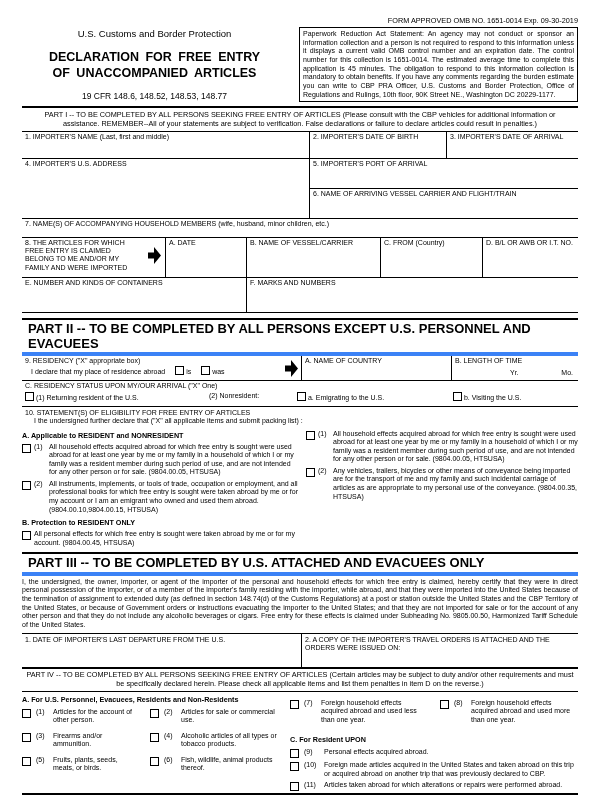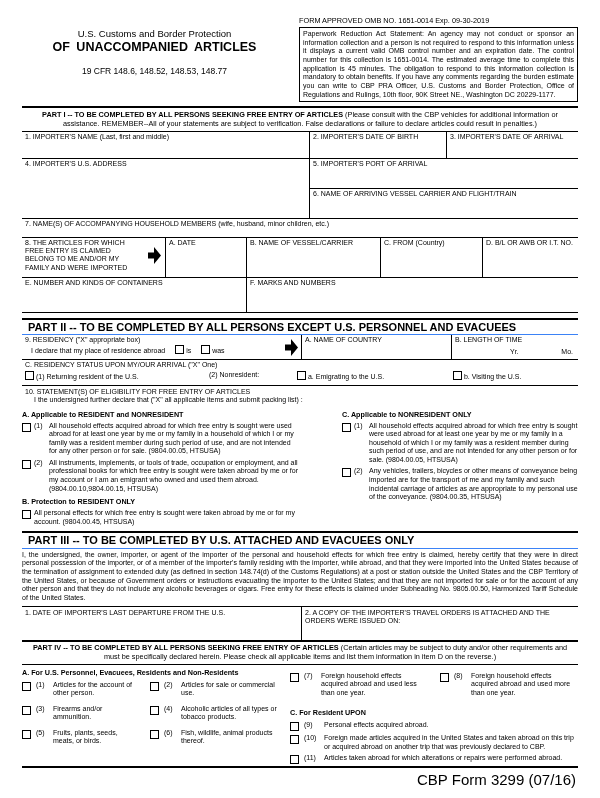--- a/index.html
+++ b/index.html
@@ -11,27 +11,27 @@
   }
   .page { position:absolute; left:0; top:0; width:600px; height:798px; padding:16px 22px 0 22px; }
 
   
   .hdr { display:flex; margin-bottom:4px; }
   .hdr-left { width:265px; text-align:center; padding-top:12px; }
   .dept { font-size:9.5px; line-height:1.25; }
   .ftitle { font-size:12.5px; font-weight:bold; word-spacing:3px; line-height:1.25; margin-top:10px; }
   .cfr { font-size:8.5px; margin-top:10px; }
   .hdr-right { flex:1; padding-left:12px; }
-  .omb { font-size:7.3px; margin-bottom:2px; white-space:nowrap; }
+  .omb { font-size:7.3px; text-align:right; margin-bottom:2px; white-space:nowrap; }
   .pra { border:1px solid #000; padding:2px 3px; font-size:7px; line-height:1.24; text-align:justify; }
 
   
   .bar { border-top:2.5px solid #000; border-bottom:1px solid #000; padding:1.5px 4px 2px 4px; font-size:7.3px; line-height:1.28; text-align:center; }
-  .bar b { font-weight:bold; }
-  .bar-slim { border-top:2.5px solid #000; border-bottom:1px solid #3b82f6; padding:1px 0 1.5px 6px; font-size:11px; font-weight:bold; text-align:left; }
+  .bar b { font-weight:normal; }
+  .bar-slim { border-top:2.5px solid #000; border-bottom:4px solid #3b82f6; padding:1px 0 1.5px 6px; font-size:13px; font-weight:bold; text-align:left; }
 
   
   .trow { display:flex; }
   .cell { padding:1px 3px; font-size:7px; line-height:1.2; }
   .bb { border-bottom:1px solid #000; }
   .br { border-right:1px solid #000; }
 
   .cb { display:inline-block; width:9px; height:9px; border:1px solid #000; background:#fff; vertical-align:-1px; flex:none; }
 
   .arrow-ic { display:inline-block; }
@@ -56,20 +56,21 @@
   .form-id { font-size:15px; text-align:right; padding:3px 2px 0 0; }
 </style>
 </head>
 <body>
 
 <div class="page">
 
   <div class="hdr">
     <div class="hdr-left">
       <div class="dept">U.S. Customs and Border Protection</div>
+      <div class="ftitle">DECLARATION FOR FREE ENTRY</div>
       <div class="ftitle" style="margin-top:0;">OF UNACCOMPANIED ARTICLES</div>
       <div class="cfr">19 CFR 148.6, 148.52, 148.53, 148.77</div>
     </div>
     <div class="hdr-right">
       <div class="omb">FORM APPROVED OMB NO. 1651-0014 Exp. 09-30-2019</div>
       <div class="pra">Paperwork Reduction Act Statement: An agency may not conduct or sponsor an information collection and a person is not required to respond to this information unless it displays a current valid OMB control number and an expiration date. The control number for this collection is 1651-0014. The estimated average time to complete this application is 45 minutes. The obligation to respond to this information collection is mandatory to obtain benefits. If you have any comments regarding the burden estimate you can write to CBP PRA Officer, U.S. Customs and Border Protection, Office of Regulations and Rulings, 10th floor, 90K Street NE., Washington DC 20229-1177.</div>
     </div>
   </div>
 
   <div class="bar">
@@ -150,41 +151,40 @@
         <span style="position:absolute; left:272px;"><span class="cb"></span> <span>a.  Emigrating to the U.S.</span></span>
         <span style="position:absolute; left:428px;"><span class="cb"></span> <span>b.  Visiting the U.S.</span></span>
       </div>
     </div>
 
     <div class="cell" style="padding-top:2px;">
       <div>10. STATEMENT(S) OF ELIGIBILITY FOR FREE ENTRY OF ARTICLES</div>
       <div style="padding-left:9px;">I the undersigned further declare that ("X" all applicable items and submit packing list) :</div>
     </div>
 
-    <div style="display:flex; padding-bottom:5px;gap:36px;">
+    <div style="display:flex; padding-bottom:5px;">
       <div style="width:278px;">
         <div class="sec-head">A.  Applicable to RESIDENT and NONRESIDENT</div>
         <div class="stmt">
           <span class="cb"></span>
           <span class="num">(1)</span>
           <span class="txt">All household effects acquired abroad for which free entry is sought were used abroad for at least one year by me or my family in a household of which I or my family was a resident member during such period of use, and are not intended for any other person or for sale. (9804.00.05, HTSUSA)</span>
         </div>
         <div class="stmt">
           <span class="cb"></span>
           <span class="num">(2)</span>
           <span class="txt">All instruments, implements, or tools of trade, occupation or employment, and all professional books for which free entry is sought were taken abroad by me or for my account or I am an emigrant who owned and used them abroad. (9804.00.10,9804.00.15, HTSUSA)</span>
         </div>
         <div class="sec-head">B.  Protection to RESIDENT ONLY</div>
         <div class="stmt">
           <span class="cb"></span>
           <span class="txt">All personal effects for which free entry is sought were taken abroad by me or for my account. (9804.00.45, HTSUSA)</span>
         </div>
       </div>
       <div style="flex:1; padding-left:6px;">
-        <div class="sec-head">C.  Applicable to NONRESIDENT ONLY</div>
         <div class="stmt">
           <span class="cb"></span>
           <span class="num">(1)</span>
           <span class="txt">All household effects acquired abroad for which free entry is sought were used abroad for at least one year by me or my family in a household of which I or my family was a resident member during such period of use, and are not intended for any other person or for sale.  (9804.00.05, HTSUSA)</span>
         </div>
         <div class="stmt">
           <span class="cb"></span>
           <span class="num">(2)</span>
           <span class="txt">Any vehicles, trailers, bicycles or other means of conveyance being imported are for the transport of me and my family and such incidental carriage of articles as are appropriate to my personal use of the conveyance.  (9804.00.35, HTSUSA)</span>
         </div>
@@ -196,21 +196,21 @@
     <span>PART III -- TO BE COMPLETED BY U.S. ATTACHED AND EVACUEES ONLY</span>
   </div>
   <div class="p3para">I, the undersigned, the owner, importer, or agent of the importer of the personal and household effects for which free entry is claimed, hereby certify that they were in direct personal possession of the importer, or of a member of the importer's family residing with the importer, while abroad, and that they were imported into the United States because of the termination of assignment to extended duty (as defined in section 148.74(d) of the Customs Regulations) at a post or station outside the United States and the CBP Territory of  the United States, or because of Government orders or instructions evacuating the importer to the United States; and that they are not imported for sale or for the account of any other person and that they do not include any alcoholic beverages or cigars. Free entry for these effects is claimed under Subheading No. 9805.00.50, Harmonized Tariff Schedule of the United States.</div>
   <div class="trow" style="border-top:1px solid #000;">
     <div class="cell br" style="width:280px; height:33px; padding-top:2px;"><span>1.  DATE OF IMPORTER'S LAST DEPARTURE FROM THE U.S.</span></div>
     <div class="cell" style="flex:1; height:33px; padding-top:2px;"><span style="display:inline-block; width:245px;">2.  A COPY OF THE IMPORTER'S TRAVEL ORDERS IS ATTACHED AND THE ORDERS  WERE ISSUED ON:</span></div>
   </div>
 
   <div class="bar">
     <b>PART IV -- TO BE COMPLETED BY ALL PERSONS SEEKING FREE ENTRY OF ARTICLES</b>
-    <span>(Certain articles may be subject to duty and/or other requirements and must be specifically declared herein. Please check all applicable items and list them information in item D on the reverse.)</span>
+    <span>(Certain articles may be subject to duty and/or other requirements and must be specifically declared herein. Please check all applicable items and list them penalties in item D on the reverse.)</span>
   </div>
 
   <div style="display:flex; padding-top:3px;">
 
     <div style="width:268px;">
       <div class="sec-head" style="margin-top:0;">A.  For U.S. Personnel, Evacuees, Residents and Non-Residents</div>
       <div style="display:flex; margin-top:4px;">
         <div style="width:128px;">
           <div class="p4item">
               <span class="cb"></span>

